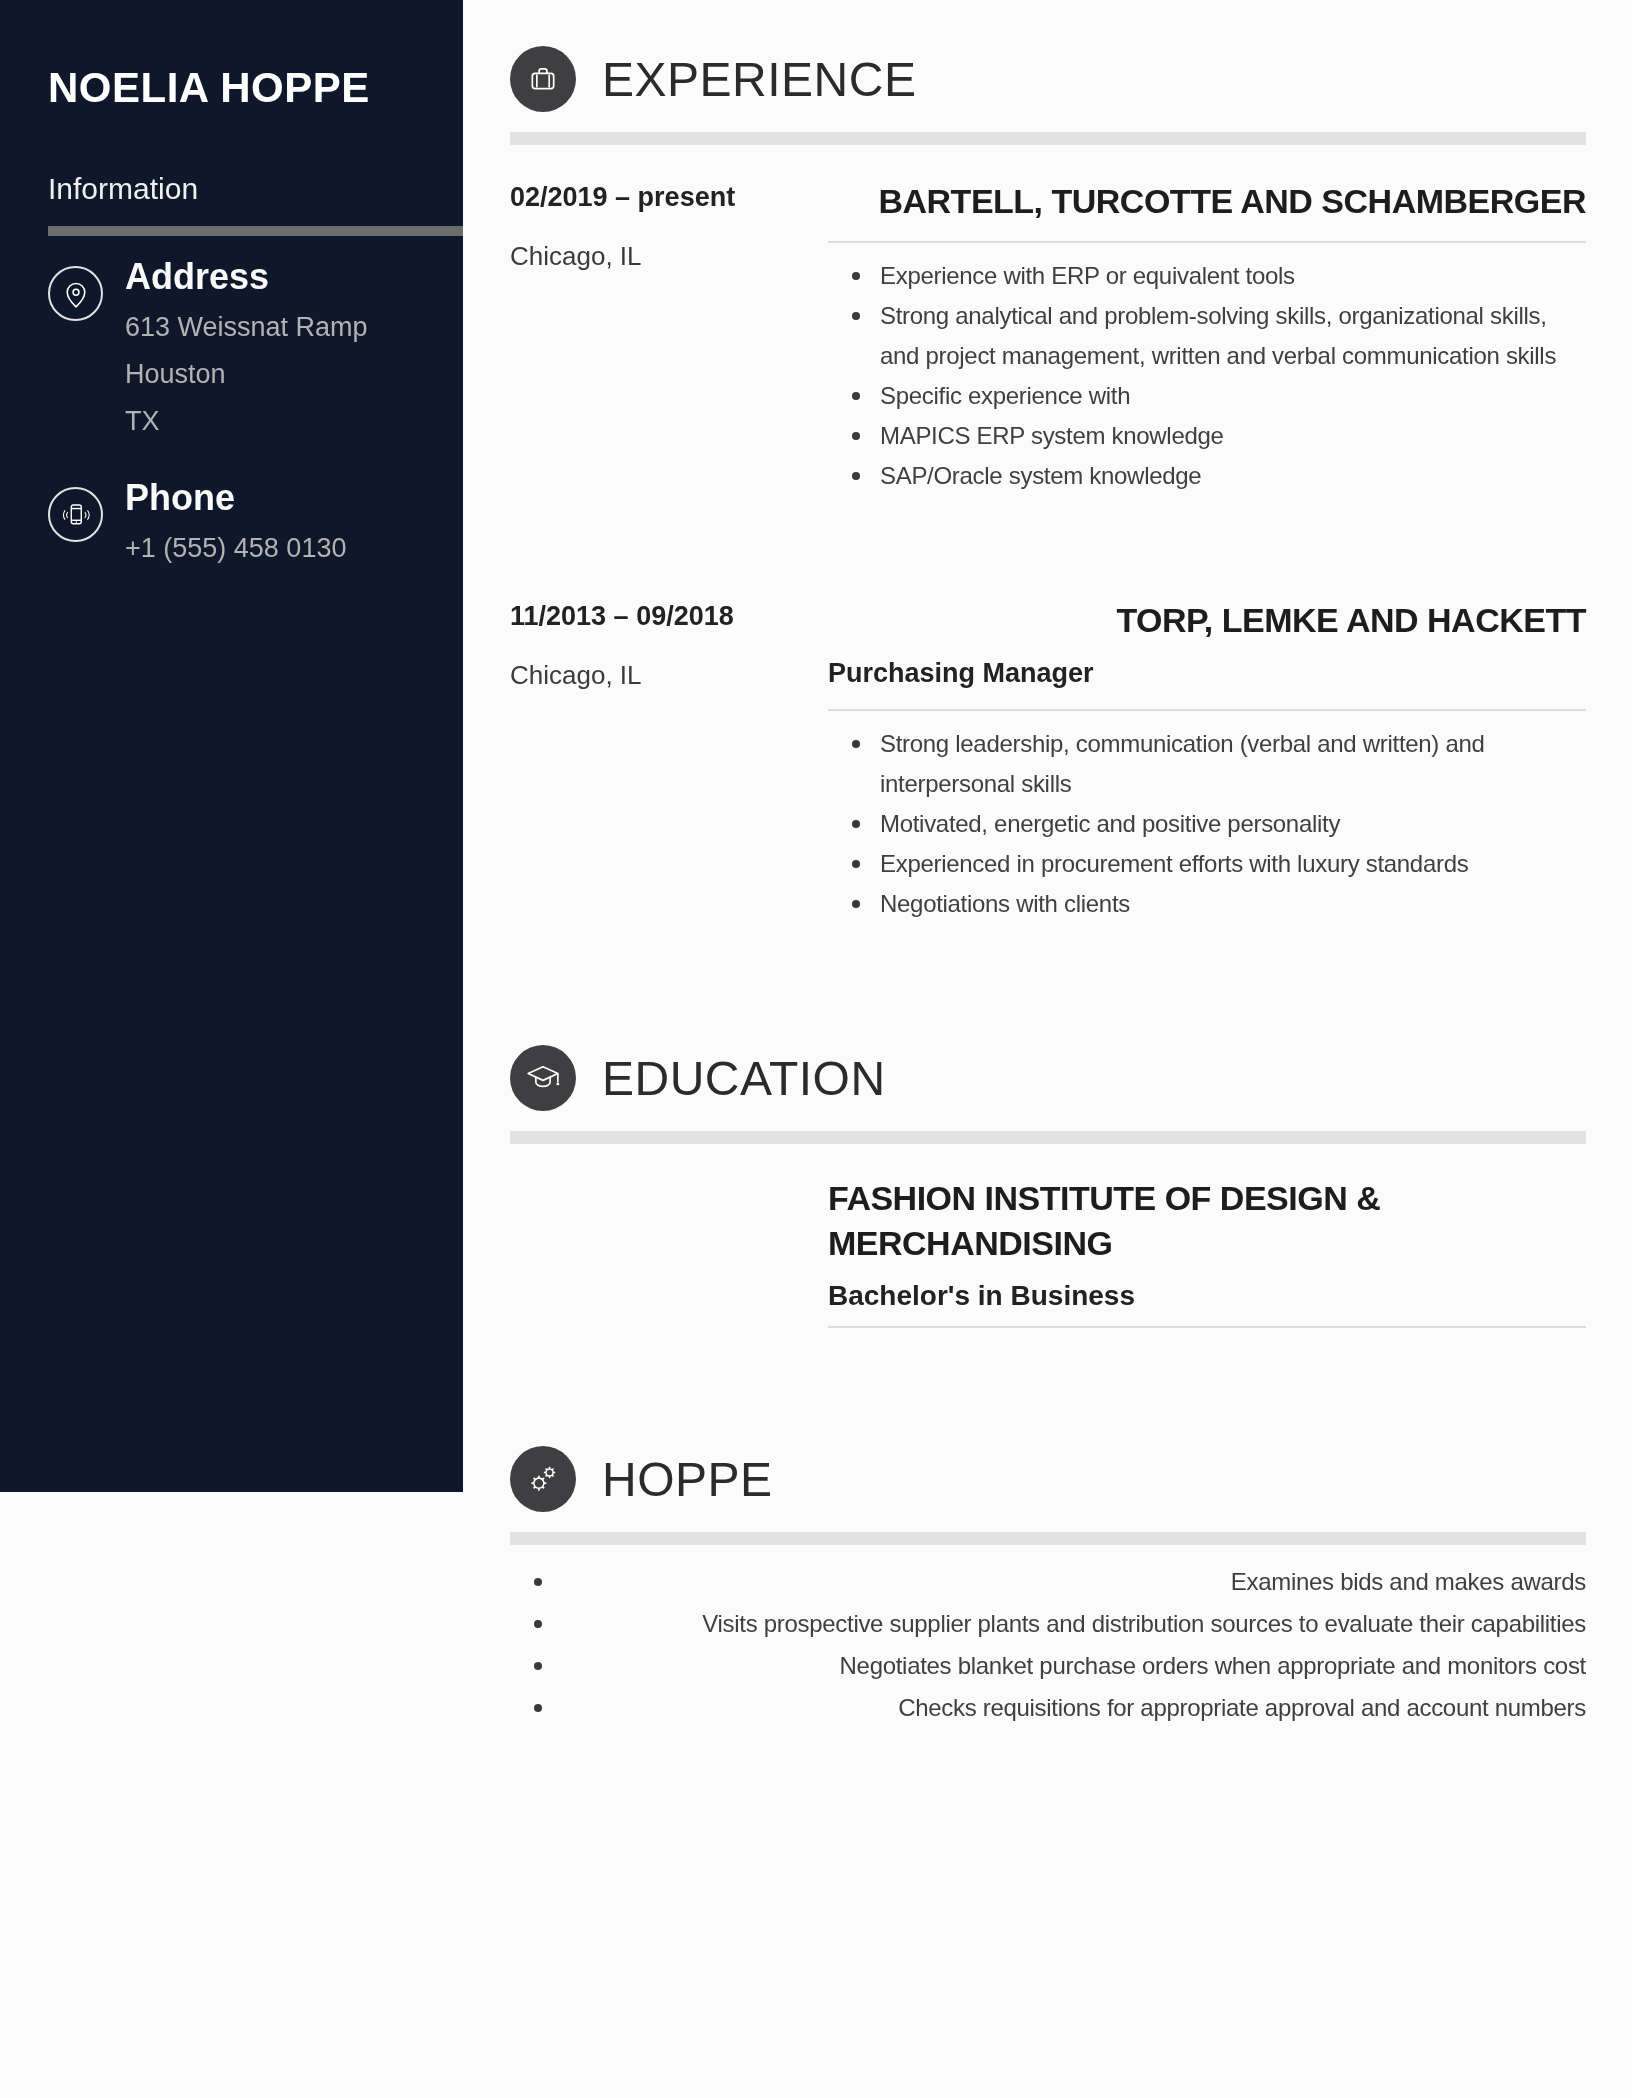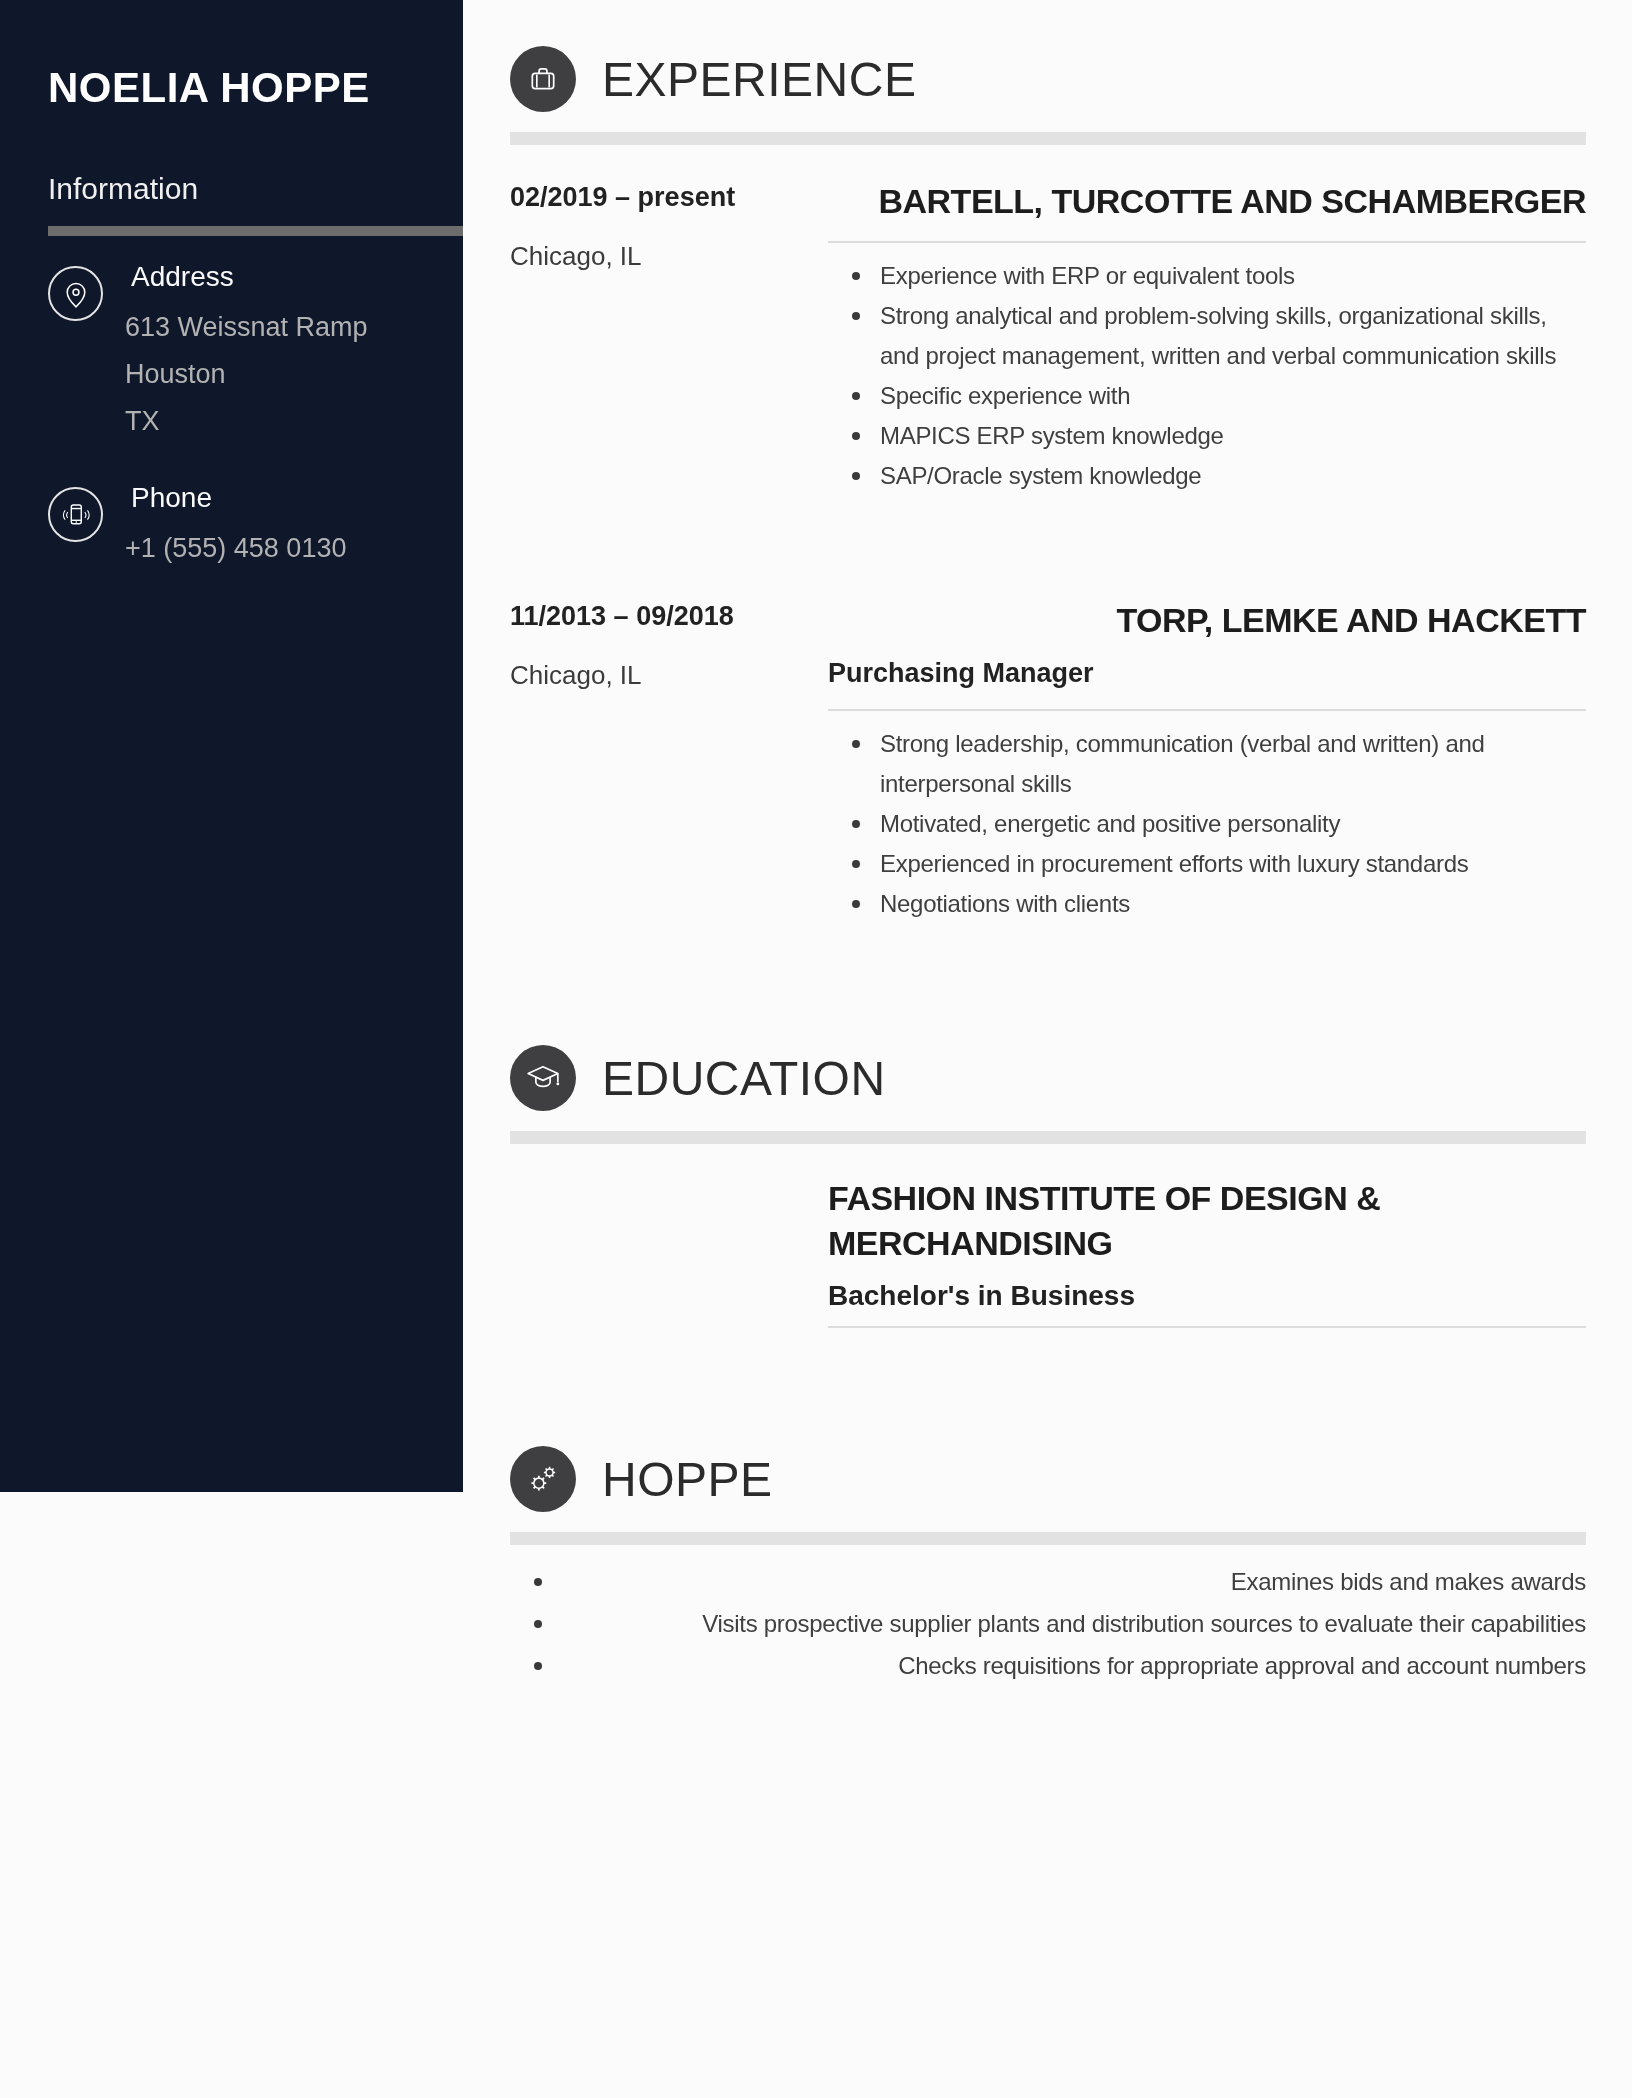--- a/index.html
+++ b/index.html
@@ -15,21 +15,21 @@
   .name{font-size:42px;font-weight:700;color:#ffffff;letter-spacing:.5px;}
   .info-heading{margin-top:60px;font-size:30px;font-weight:400;color:#f0f0f0;}
   .info-bar{margin-top:20px;height:10px;background:#6c6c6c;}
   .info-item{display:flex;gap:22px;margin-top:24px;}
   .info-item.phone{margin-top:36px;}
   .info-icon{
     box-sizing:border-box;width:55px;height:55px;border:2px solid #e3e3e3;
     border-radius:50%;display:flex;align-items:center;justify-content:center;
     flex-shrink:0;margin-top:6px;
   }
-  .info-label{font-size:28px;font-weight:400;color:#fafafa;line-height:34px;margin-left:6px;}
+  .info-label{font-size:36px;font-weight:700;color:#fafafa;line-height:34px;}
   .info-lines{margin-top:10px;font-size:27px;color:#b2b2b2;line-height:47px;}
   
   .main{position:absolute;left:510px;top:0;width:1076px;}
   .section-header{display:flex;align-items:center;gap:26px;}
   .icon-circle{
     width:66px;height:66px;border-radius:50%;background:#3f3f41;
     display:flex;align-items:center;justify-content:center;flex-shrink:0;
   }
   .section-title{font-size:48px;font-weight:400;color:#2b2b2b;letter-spacing:.5px;}
   .section-bar{height:13px;background:#e2e2e2;margin-top:20px;}
@@ -221,18 +221,19 @@
           </svg>
         </div>
         <div class="section-title">HOPPE</div>
       </div>
       <div class="section-bar"></div>
 
       <ul class="bullets skills-list">
 
       <li>Examines bids and makes awards</li>
           <li>Visits prospective supplier plants and distribution sources to evaluate their capabilities</li>
+          <li>Negotiates blanket purchase orders when appropriate and monitors cost</li>
           <li>Checks requisitions for appropriate approval and account numbers</li>
         </ul>
     </section>
 
   </main>
 </div>
 
 </body></html>

